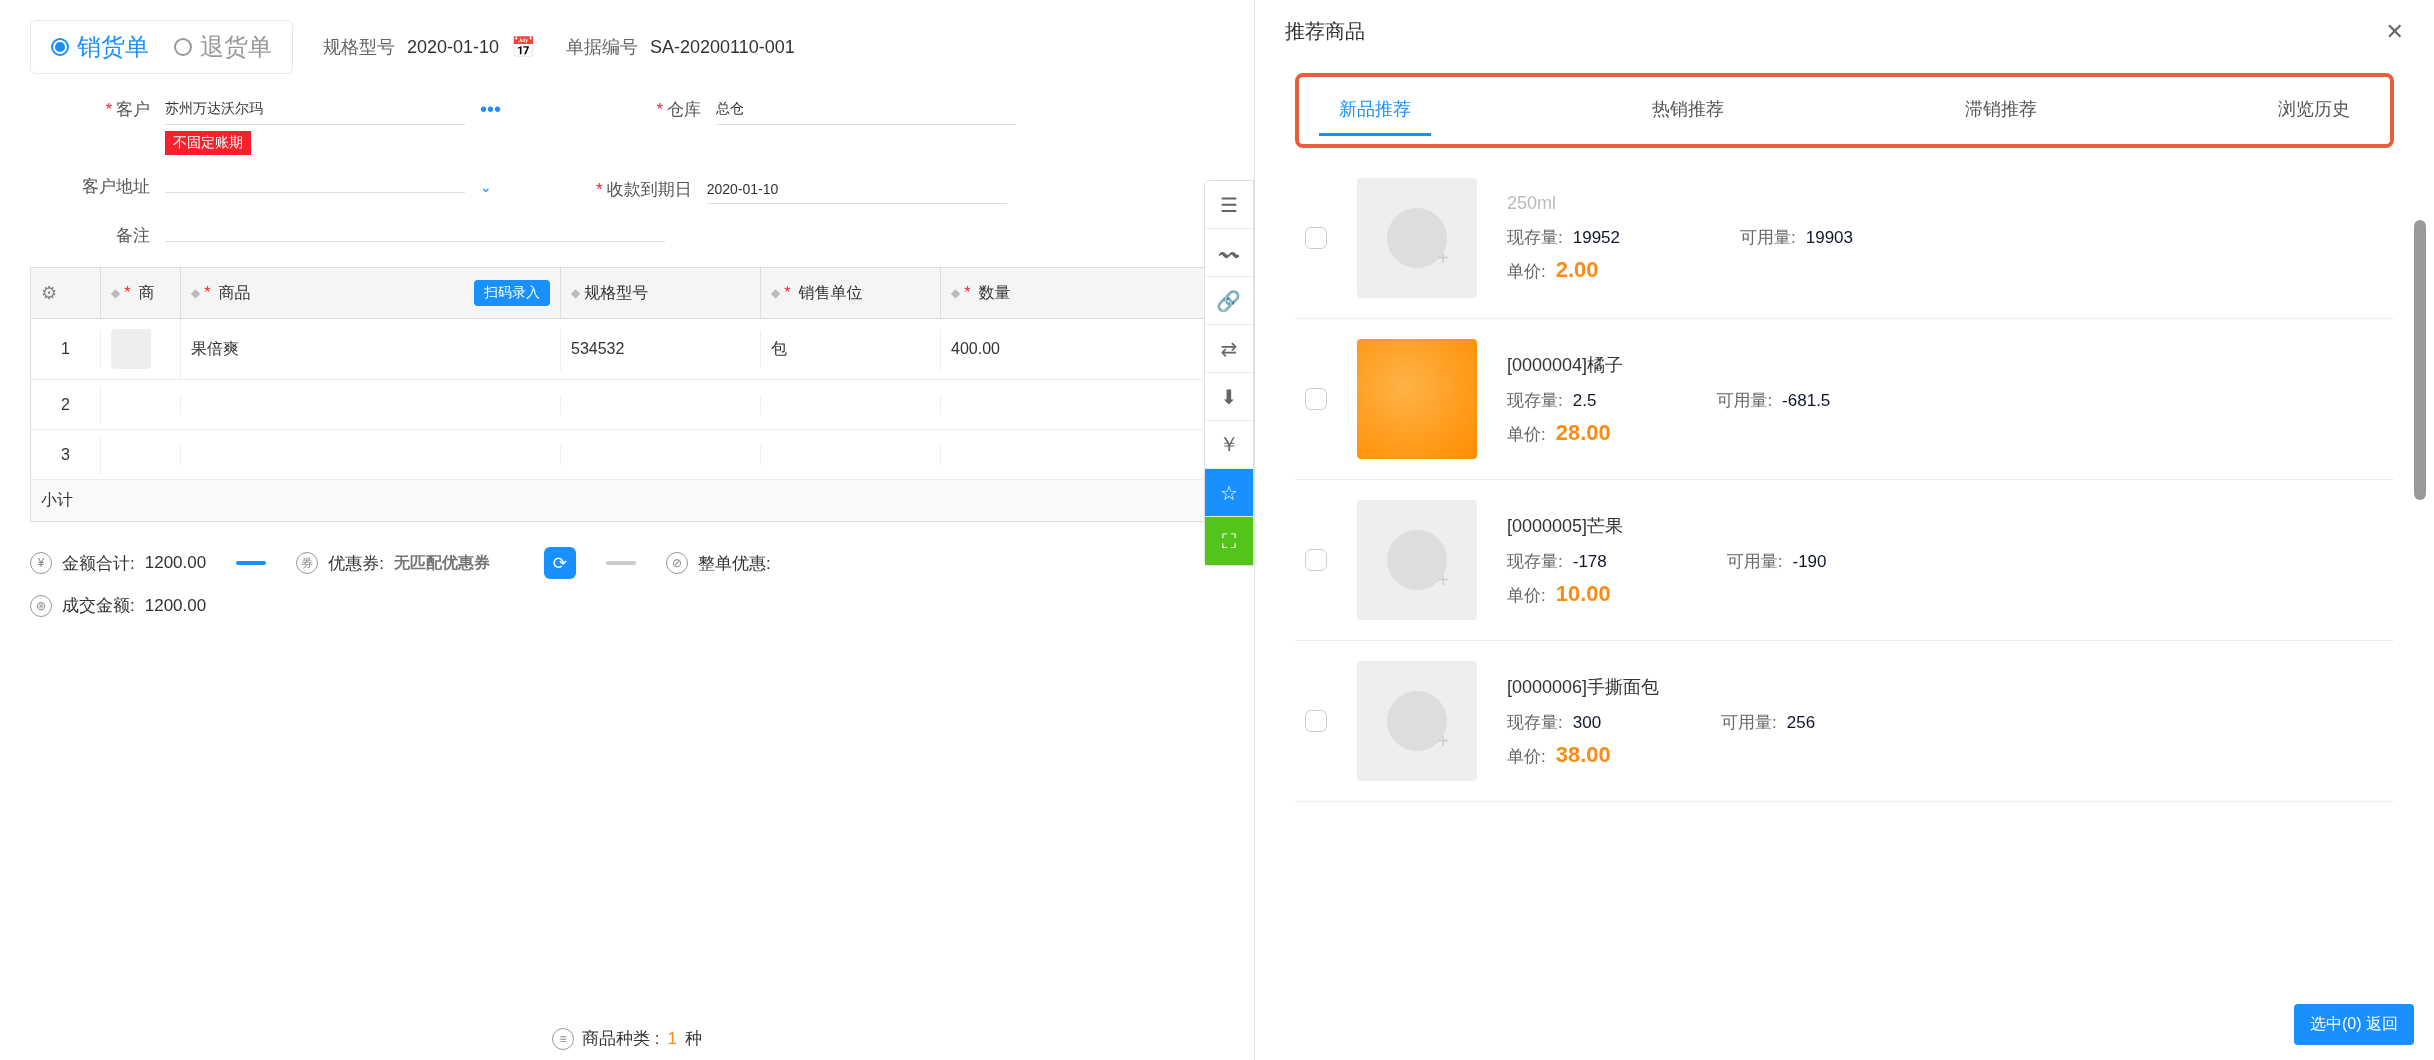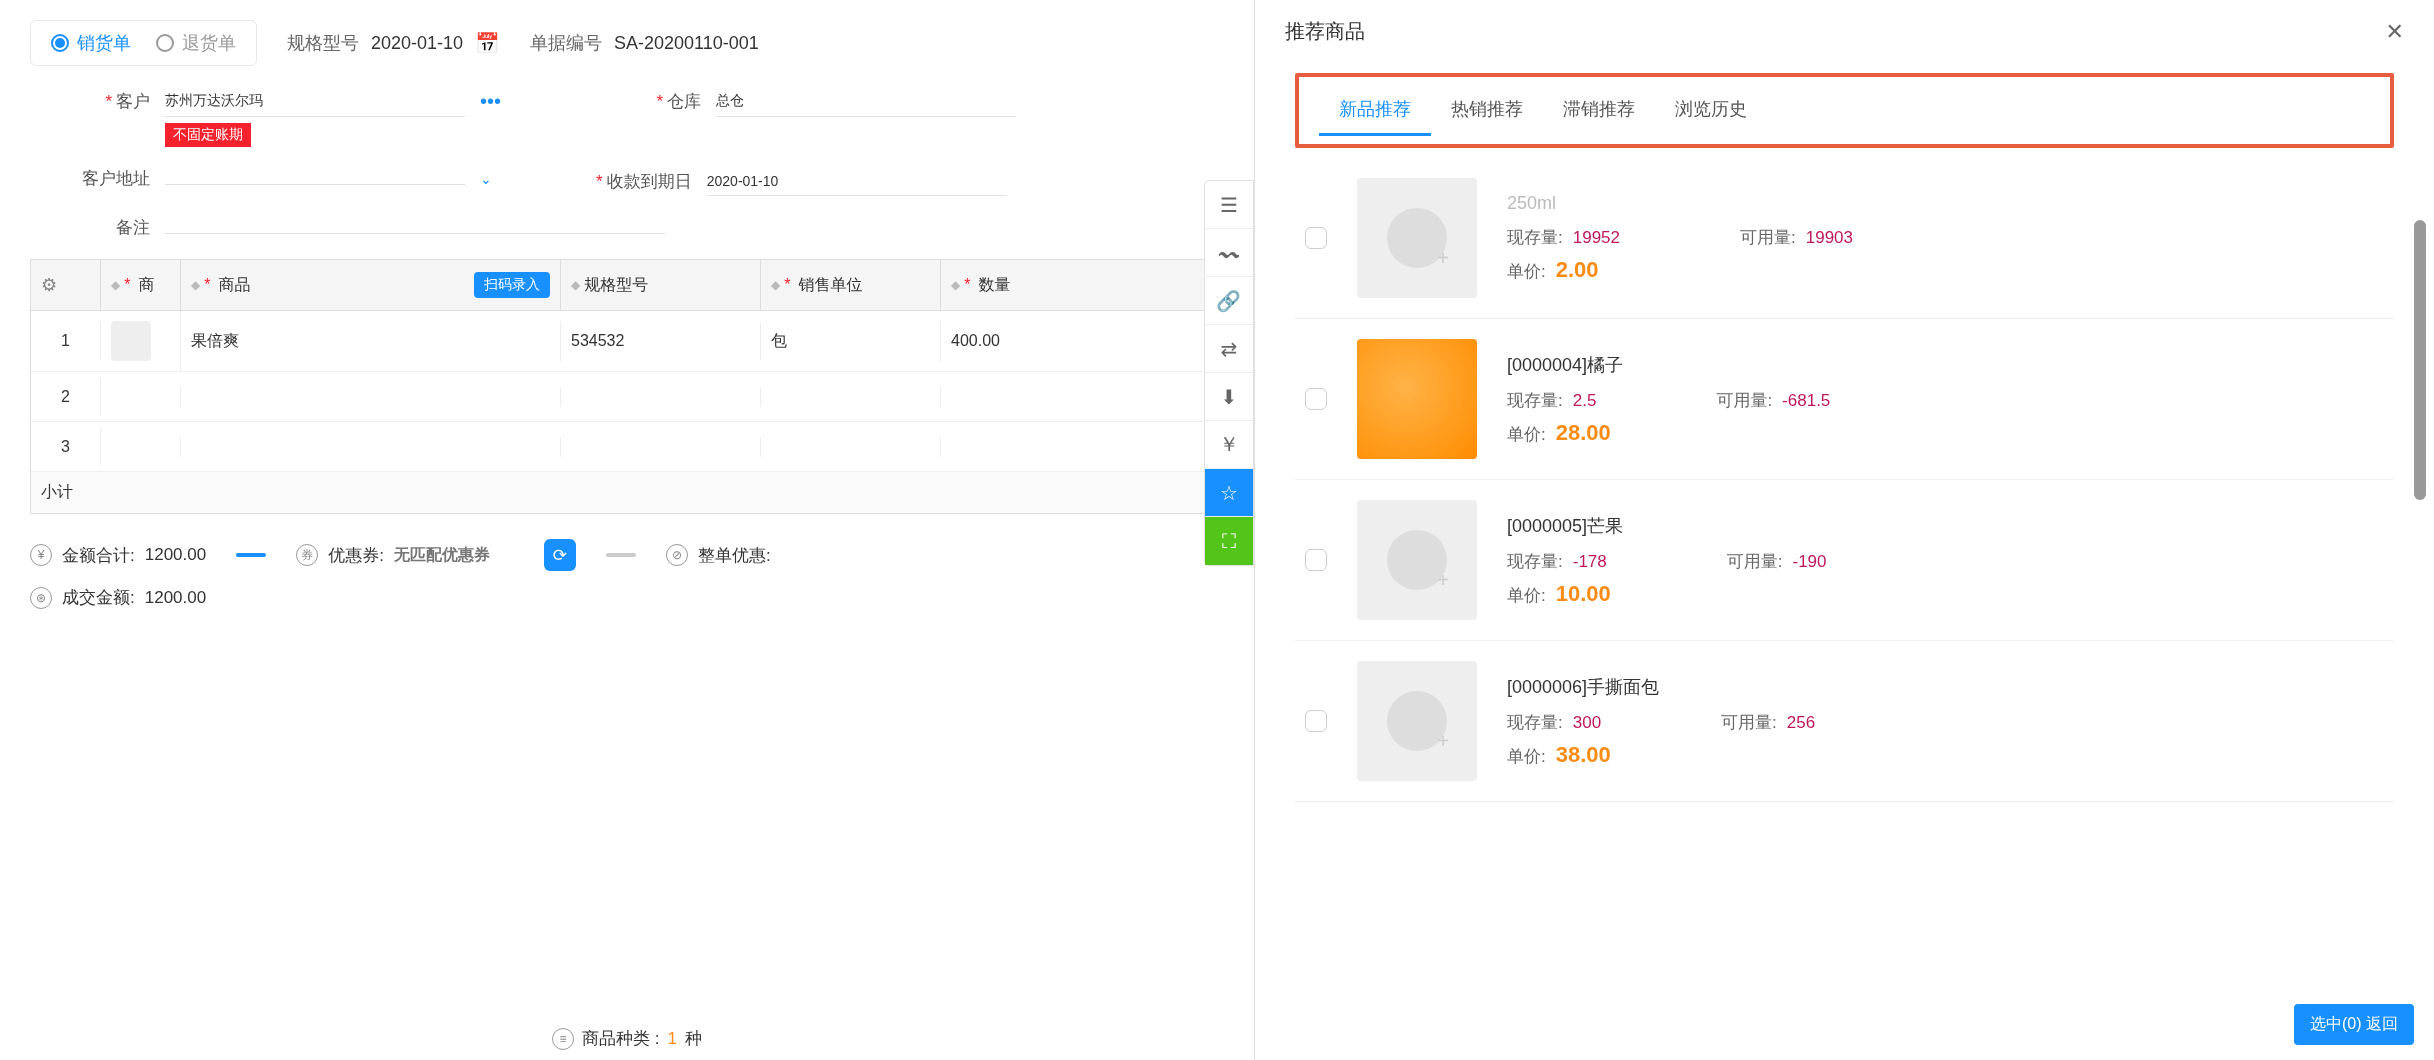--- a/index.html
+++ b/index.html
@@ -4,21 +4,21 @@
 <style>
 * { box-sizing: border-box; margin: 0; padding: 0; }
 body { font-family: -apple-system, "PingFang SC", "Microsoft YaHei", sans-serif; font-size: 14px; color: #333; background: #fff; }
 .app { display: flex; width: 2434px; height: 1060px; }
 .left-panel { flex: 1; padding: 20px 30px; position: relative; }
 .right-panel { width: 1180px; border-left: 1px solid #e0e0e0; display: flex; flex-direction: column; }
 
 
 .doc-tabs { display: flex; align-items: center; gap: 30px; margin-bottom: 20px; }
 .radio-tabs { display: flex; gap: 25px; background: #fff; border: 1px solid #e8e8e8; border-radius: 6px; padding: 10px 20px; }
-.radio-tab { display: flex; align-items: center; gap: 8px; cursor: pointer; font-size: 18px; }
+.radio-tab { display: flex; align-items: center; gap: 8px; cursor: pointer; font-size: 24px; }
 .radio-circle { width: 18px; height: 18px; border-radius: 50%; border: 2px solid #999; display: inline-flex; align-items: center; justify-content: center; }
 .radio-circle.selected { border-color: #1890ff; }
 .radio-circle.selected::after { content: ""; width: 10px; height: 10px; border-radius: 50%; background: #1890ff; }
 .radio-tab.selected { color: #1890ff; }
 .doc-meta { display: flex; align-items: center; gap: 12px; font-size: 18px; }
 .doc-meta-label { color: #666; }
 .doc-meta-value { color: #333; }
 .cal-icon { color: #1890ff; font-size: 20px; }
 
 
@@ -69,33 +69,33 @@
 
 .side-toolbar { position: absolute; right: 0; top: 180px; display: flex; flex-direction: column; border: 1px solid #e0e0e0; border-radius: 6px 0 0 6px; background: #fff; }
 .st-btn { width: 48px; height: 48px; display: flex; align-items: center; justify-content: center; font-size: 20px; color: #666; border-bottom: 1px solid #eee; cursor: pointer; }
 .st-btn.blue { background: #1890ff; color: #fff; }
 .st-btn.green { background: #52c41a; color: #fff; border-bottom: none; }
 
 
 .rp-header { display: flex; align-items: center; justify-content: space-between; padding: 18px 30px; font-size: 20px; font-weight: 500; }
 .close-x { font-size: 22px; cursor: pointer; color: #666; }
 .rp-tabs-wrap { padding: 10px 40px; }
-.rp-tabs { display: flex; border: 4px solid #e85d3d; border-radius: 2px; padding: 8px 20px; justify-content: flex-start; }
+.rp-tabs { display: flex; border: 4px solid #e85d3d; border-radius: 8px; padding: 8px 20px; justify-content: space-between; }
 .rp-tab { font-size: 18px; padding: 12px 20px; cursor: pointer; color: #555; }
 .rp-tab.active { color: #1890ff; border-bottom: 3px solid #1890ff; }
 .rp-list { flex: 1; overflow-y: auto; padding: 0 40px; }
 .prod-item { display: flex; align-items: center; gap: 30px; padding: 20px 10px; border-bottom: 1px solid #eee; }
 .prod-check { width: 22px; height: 22px; border: 1px solid #ccc; border-radius: 6px; cursor: pointer; }
 .prod-img { width: 120px; height: 120px; background: #eee; border-radius: 4px; display: flex; align-items: center; justify-content: center; }
 .prod-img.orange-fruit { background: radial-gradient(circle at 40% 40%, #ffb347, #ff8c00); }
 .prod-info { flex: 1; }
 .prod-name { font-size: 18px; margin-bottom: 12px; }
 .prod-stats { display: flex; gap: 120px; }
 .stat-pair { font-size: 17px; color: #666; }
-.stat-pair .val { color: #be185d; margin-left: 10px; }
+.stat-pair .val { color: #0f172a; margin-left: 10px; }
 .price-row { margin-top: 8px; font-size: 17px; color: #666; }
 .price { color: #fa8c16; font-size: 22px; font-weight: 700; margin-left: 10px; }
 .rp-scrollbar { width: 12px; background: #999; border-radius: 6px; position: absolute; right: 8px; top: 220px; height: 280px; }
 .rp-footer { padding: 15px 20px; display: flex; justify-content: flex-end; }
 .select-return-btn { background: #1890ff; color: #fff; padding: 10px 16px; border-radius: 4px; font-size: 16px; cursor: pointer; }
 .placeholder-logo { width:60px; height:60px; background:#ddd; border-radius:50%; position:relative; }
 .placeholder-logo::after { content:"+"; position:absolute; bottom:-2px; right:-2px; font-size:20px; color:#ccc; }
 </style>
 </head>
 <body>

